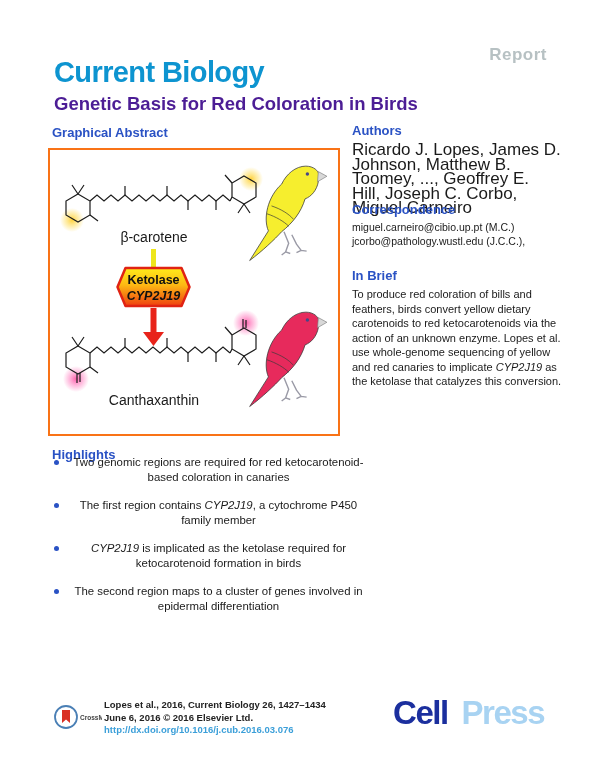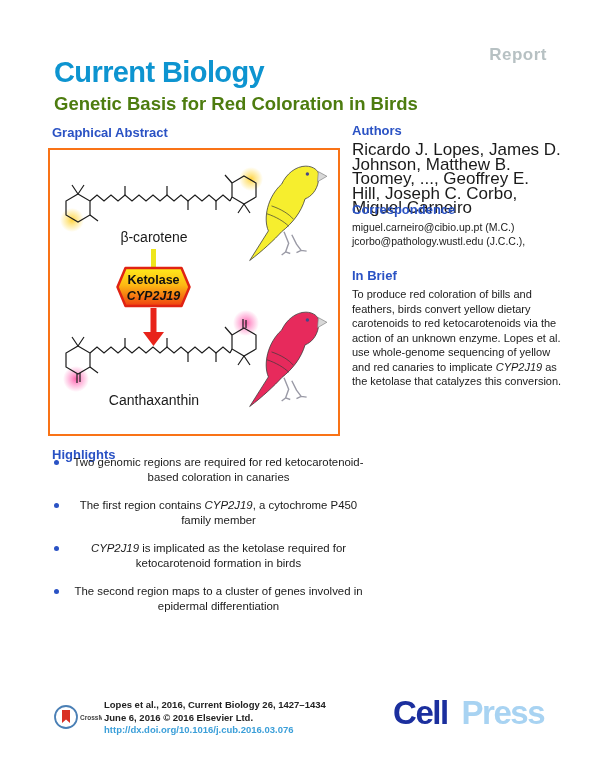--- a/index.html
+++ b/index.html
@@ -5,21 +5,21 @@
   html,body{margin:0;padding:0;}
   body{
     width:600px;height:779px;position:relative;background:#ffffff;
     font-family:"Liberation Sans","DejaVu Sans",sans-serif;color:#1a1a1a;
     overflow:hidden;
   }
   .abs{position:absolute;}
   
   #report{right:53px;top:45px;font-size:17px;font-weight:bold;color:#b7c1c3;letter-spacing:.5px;}
   #journal{left:54px;top:56px;font-size:29px;font-weight:bold;color:#0d94d0;letter-spacing:-.6px;}
-  #title{left:54px;top:93px;font-size:18.5px;font-weight:bold;color:#4d7c0f;}
+  #title{left:54px;top:93px;font-size:18.5px;font-weight:bold;color:#4c1d95;}
   
   .bluehead{font-size:13px;font-weight:bold;color:#2a52c4;}
   
   #ga-heading{left:52px;top:125px;}
   #ga-box{left:48px;top:148px;width:288px;height:284px;border:2px solid #f97316;background:#fff;}
   #ga-box svg{display:block;}
   .mol-label{font-size:14px;fill:#1a1a1a;}
   .badge-t1{font-size:12.5px;font-weight:bold;fill:#101010;}
   .badge-t2{font-size:12.5px;font-weight:bold;font-style:italic;fill:#101010;}
   

